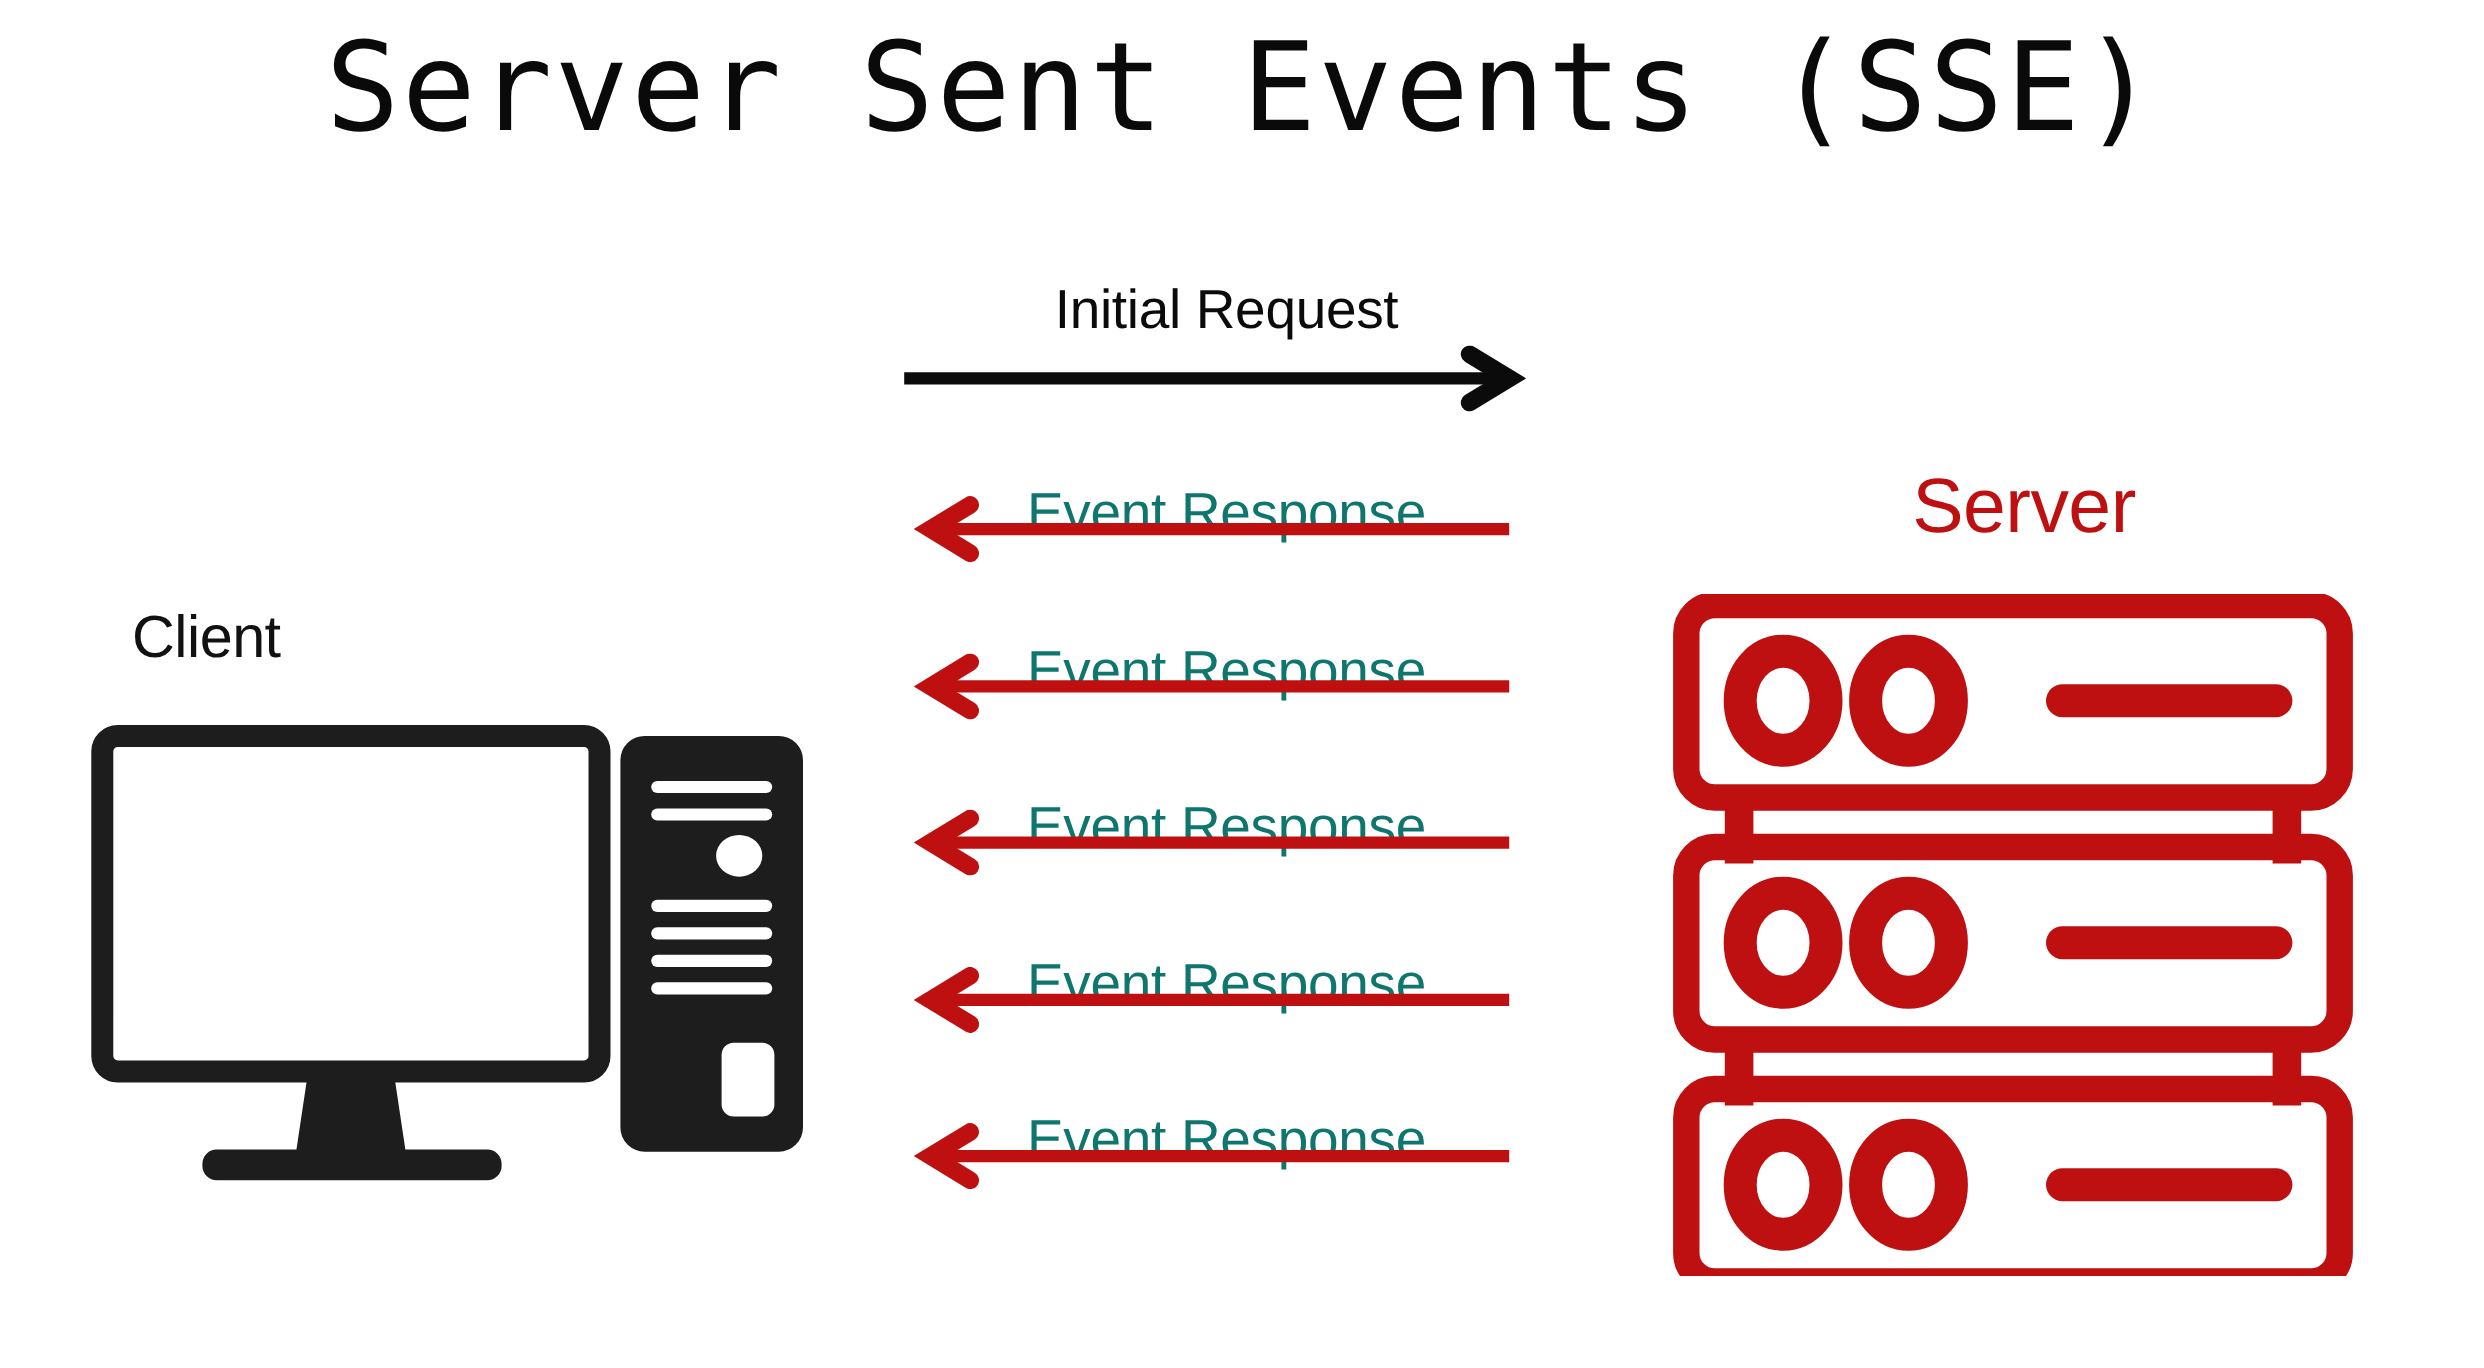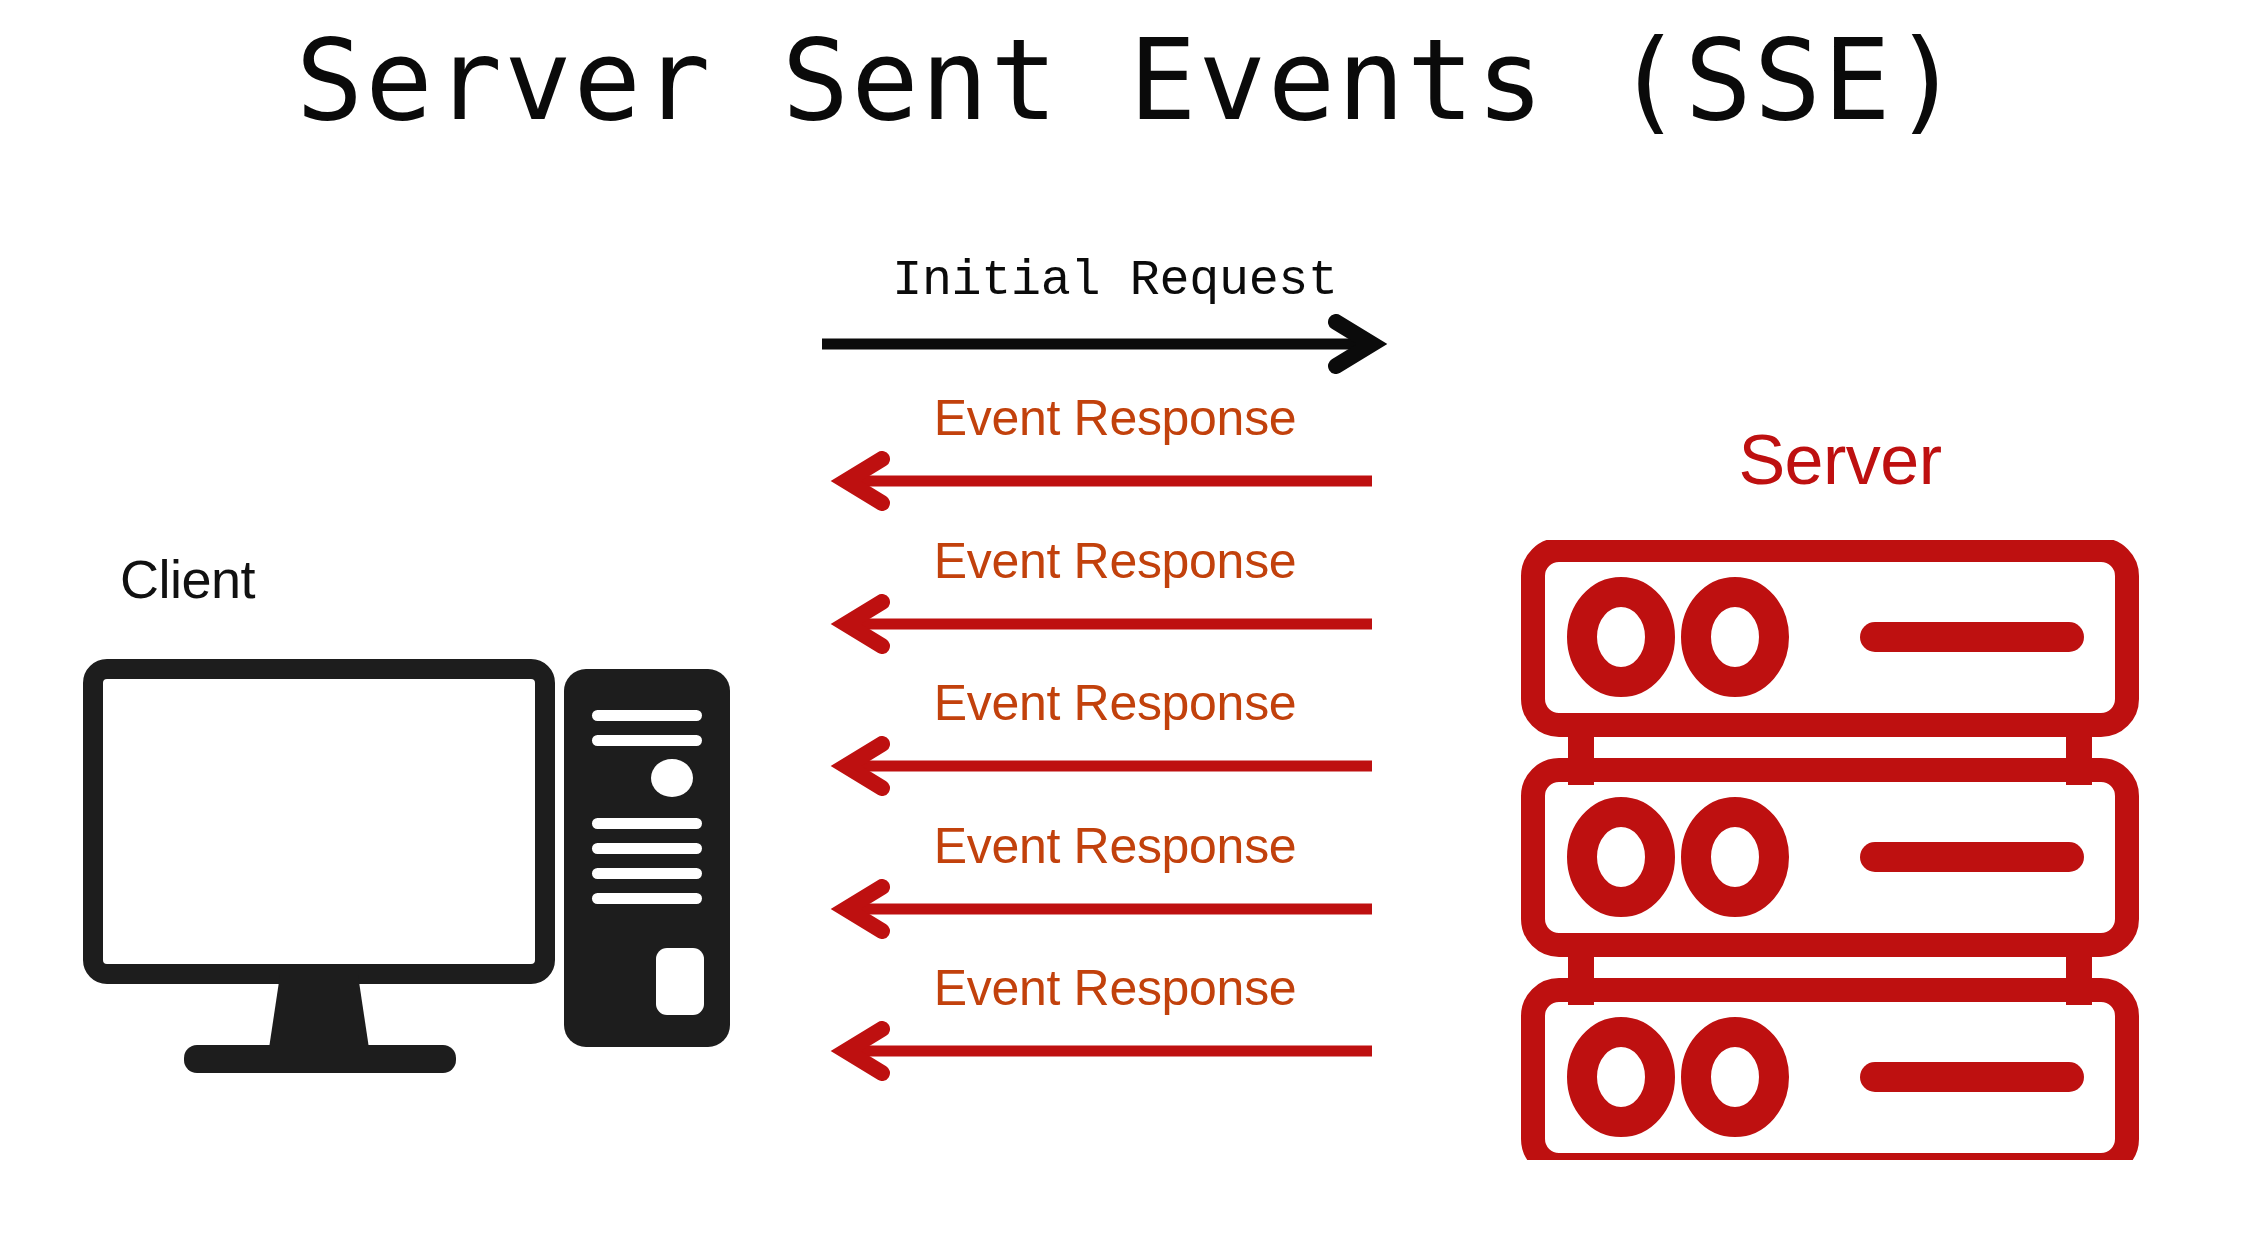--- a/index.html
+++ b/index.html
@@ -83,21 +83,21 @@
     position: absolute;
     left: 0;
     top: 0;
     width: 830px;
     text-align: center;
     font-size: 50px;
     white-space: nowrap;
     letter-spacing: -0.3px;
   }
   .msg-label.black { color: #0b0b0b; }
-  .msg-label.red   { color: #c2410c; }
+  .msg-label.red   { color: #0f766e; margin-top: 48px; }
   .msg-arrow {
     position: absolute;
     left: 120px;
     top: 62px;
   }
 </style>
 </head>
 <body>
 
 <div id="canvas">
@@ -164,21 +164,21 @@
 
       <g>
         <rect x="13" y="450" width="594" height="175" rx="26" ry="26" fill="none" stroke="#BE1010" stroke-width="24"></rect>
         <ellipse cx="101" cy="537" rx="39" ry="45" fill="none" stroke="#BE1010" stroke-width="30"></ellipse>
         <ellipse cx="215" cy="537" rx="39" ry="45" fill="none" stroke="#BE1010" stroke-width="30"></ellipse>
         <rect x="340" y="522" width="224" height="30" rx="15" ry="15" fill="#BE1010"></rect>
       </g>
     </svg>
   </div>
 
-  <div class="msg-row" style="top:252px;font-family:Liberation Mono, monospace;">
+  <div class="msg-row" style="top:252px;">
     <div class="msg-label black">Initial Request</div>
     <div class="msg-arrow">
       <svg width="580" height="60" viewBox="0 0 580 60" xmlns="http://www.w3.org/2000/svg">
         <line x1="2" y1="30" x2="548" y2="30" stroke="#0b0b0b" stroke-width="11"></line>
         <polyline points="516,8 552,30 516,52" fill="none" stroke="#0b0b0b" stroke-width="16" stroke-linecap="round" stroke-linejoin="miter"></polyline>
       </svg>
     </div>
   </div>
 
   <div class="msg-row" style="top:389px;">

